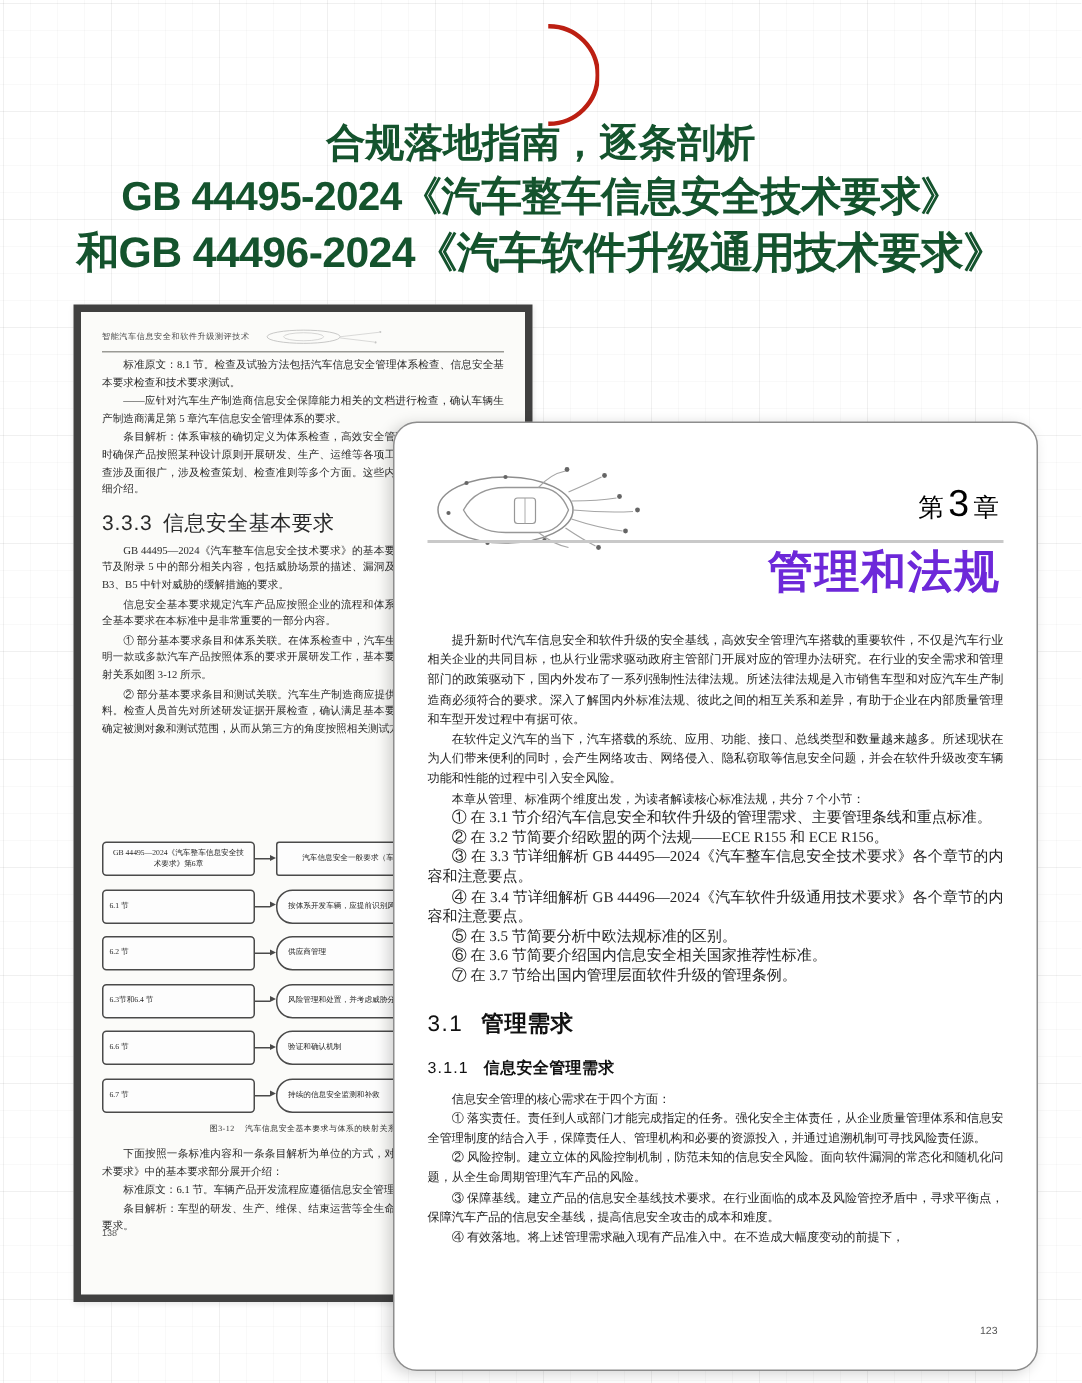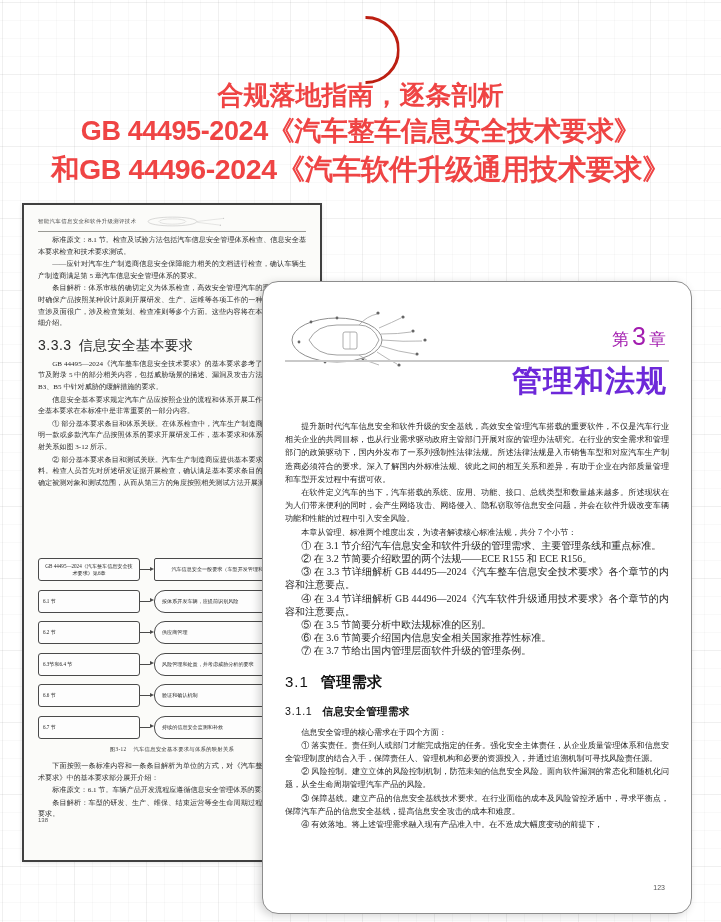--- a/index.html
+++ b/index.html
@@ -34,31 +34,31 @@
     position:absolute;left:14px;top:2px;width:62px;height:62px;border-radius:50%;
     background:radial-gradient(circle at 34% 30%, #cf2418 0%, #bb1a0d 55%, #a5140a 100%);
     display:flex;align-items:center;justify-content:center;
   }
   #badge-num{
     color:#ffffff;font-size:27px;font-weight:bold;letter-spacing:-0.5px;
     font-family:"Liberation Serif","DejaVu Serif",serif;
   }
   #title-block{position:absolute;left:0;top:78px;width:721px;text-align:center;}
   .title-line{
-    color:#ef4444;font-weight:bold;white-space:nowrap;
+    color:#14532d;font-weight:bold;white-space:nowrap;
     font-family:"Liberation Sans","DejaVu Sans",sans-serif;
   }
   #title-1{font-size:26px;letter-spacing:0px;line-height:34px;}
   #title-2{font-size:27px;letter-spacing:-0.4px;line-height:38px;}
   #title-3{font-size:28.5px;letter-spacing:-0.4px;line-height:38px;}
 
   
   #left-page{
-    position:absolute;left:22px;top:203px;width:296px;height:655px;
-    background:#fbfbf9;border:2px solid #404040;
+    position:absolute;left:49px;top:203px;width:296px;height:655px;
+    background:#fbfbf9;border:5px solid #404040;
     box-shadow:0 1px 4px rgba(0,0,0,0.10);
     overflow:hidden;
     font-family:"Liberation Serif","DejaVu Serif",serif;
     color:#2a2a2a;
   }
   #right-page{
     position:absolute;left:262px;top:281px;width:428px;height:631px;
     background:#ffffff;border:1.3px solid #8d8d8d;border-radius:16px;
     box-shadow:-3px 2px 9px rgba(0,0,0,0.17);
     overflow:hidden;
@@ -109,21 +109,21 @@
   #lp-figcap .cn{margin-right:7px;}
   #lp-tail{position:absolute;left:14px;top:556px;width:268px;}
   #lp-pageno{position:absolute;left:14px;top:612px;font-size:6px;color:#555;
     font-family:"Liberation Sans","DejaVu Sans",sans-serif;}
 
   
   #rp-chaphead{position:absolute;left:22px;top:16px;width:384px;height:104px;}
   #rp-car{position:absolute;left:0px;top:6px;width:150px;height:72px;opacity:.78;}
   #rp-chapnum{
     position:absolute;right:2px;top:24px;text-align:right;
-    font-size:17px;color:#a21caf;letter-spacing:1px;white-space:nowrap;
+    font-size:17px;color:#000000;letter-spacing:1px;white-space:nowrap;
     font-family:"Liberation Sans","DejaVu Sans",sans-serif;
   }
   #rp-chapnum .big{font-size:25px;font-weight:normal;margin:0 2px;}
   #rp-rule{position:absolute;left:0;right:0;top:62px;height:2.2px;background:#c9c9c9;}
   #rp-chaptitle{
     position:absolute;right:2px;top:63px;text-align:right;
     font-size:30px;font-weight:bold;color:#6d28d9;letter-spacing:1px;white-space:nowrap;
     font-family:"Liberation Sans","DejaVu Sans",sans-serif;
   }
   #rp-body{position:absolute;left:22px;top:138px;width:384px;}

